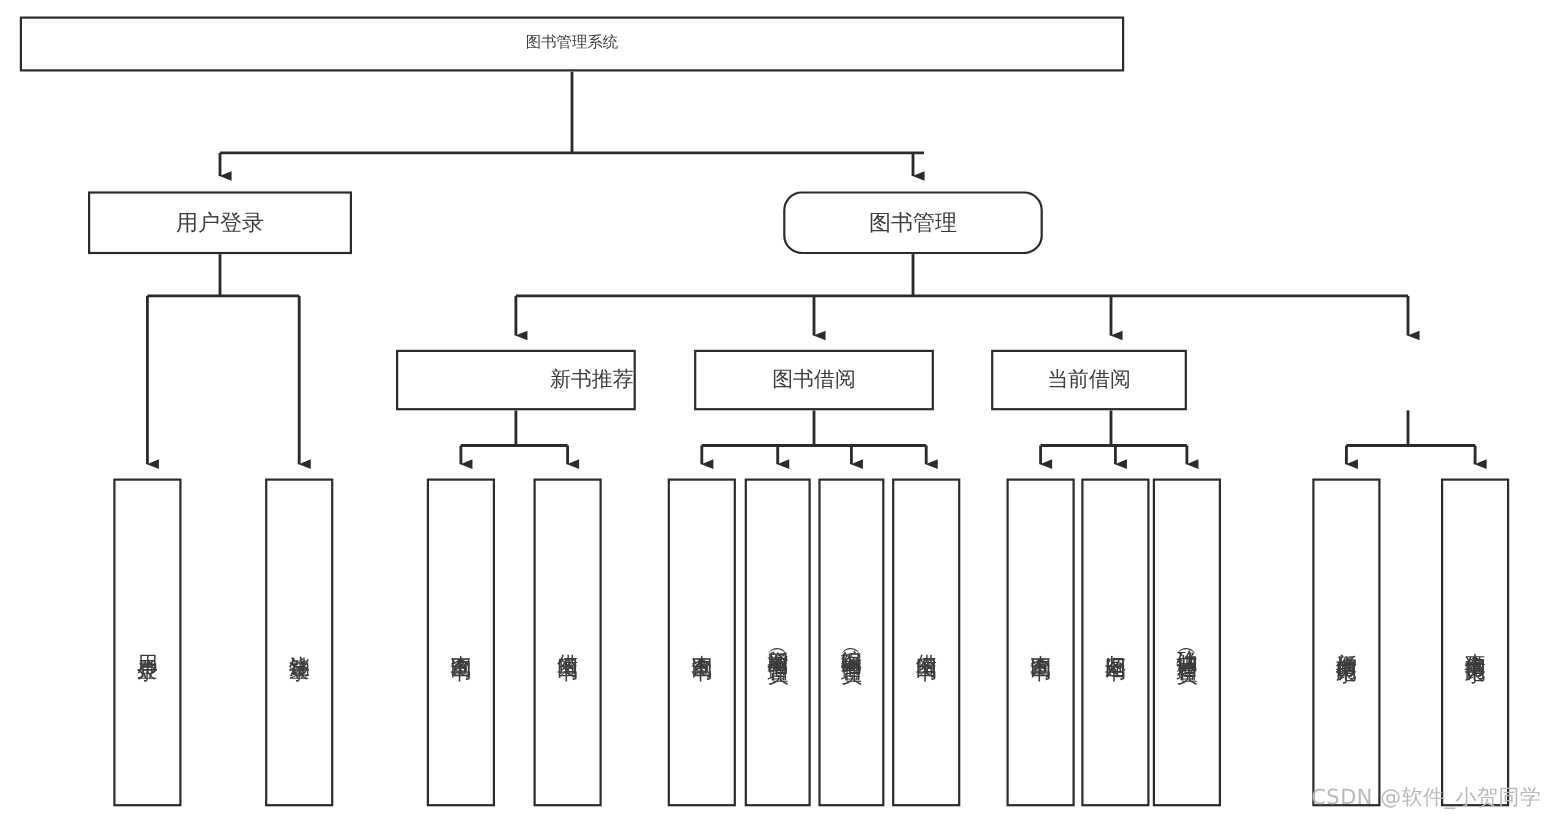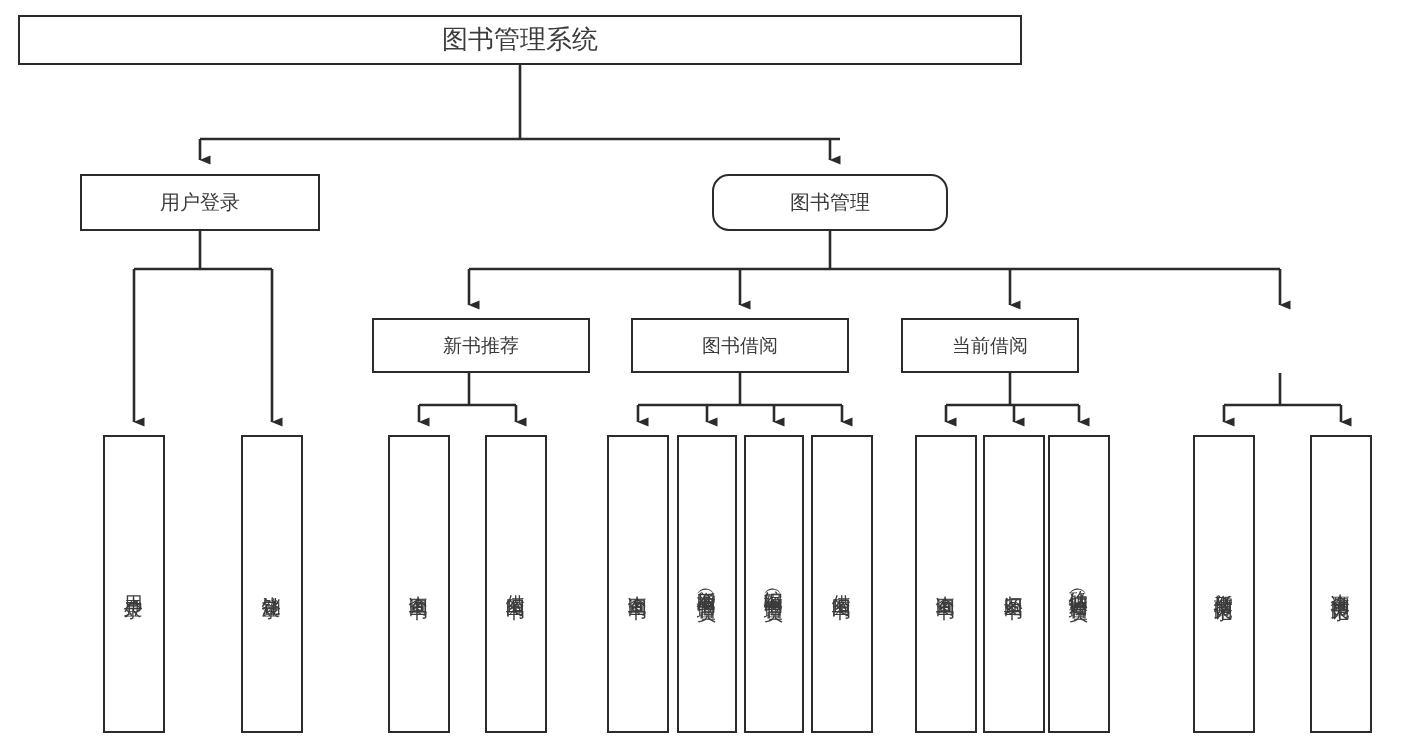--- a/index.html
+++ b/index.html
@@ -31,21 +31,21 @@
     background: #ffffff;
     border: 2px solid #2b2b2b;
     display: flex;
     align-items: center;
     justify-content: center;
     color: #3b3b3b;
     line-height: 1.28;
     text-align: center;
   }
   .node.root {
-    font-size: 26px;
+    font-size: 14px;
   }
   .node.level2 {
     font-size: 20px;
   }
   .node.level3 {
     font-size: 19px;
   }
   .node.leaf {
     font-size: 19px;
     align-items: center;
@@ -131,21 +131,21 @@
     <span class="htext">图书管理系统</span>
   </div>
 
   <div class="node level2" style="left:80px;top:174px;width:240px;height:57px;">
     <span class="htext">用户登录</span>
   </div>
   <div class="node level2" style="left:712px;top:174px;width:236px;height:57px;border-radius:17px;">
     <span class="htext">图书管理</span>
   </div>
 
-  <div class="node level3" style="left:372px;top:318px;width:218px;height:55px;">
+  <div class="node level3" style="left:360px;top:318px;width:218px;height:55px;justify-content:flex-end;">
     <span class="htext">新书推荐</span>
   </div>
   <div class="node level3" style="left:631px;top:318px;width:218px;height:55px;">
     <span class="htext">图书借阅</span>
   </div>
   <div class="node level3" style="left:901px;top:318px;width:178px;height:55px;">
     <span class="htext">当前借阅</span>
   </div>
 
   <div class="node leaf" style="left:103px;top:435px;width:62px;height:298px;">
@@ -181,14 +181,15 @@
   <div class="node leaf" style="left:1048px;top:435px;width:62px;height:298px;">
     <span class="vtext">确认归还（管理员）</span>
   </div>
   <div class="node leaf" style="left:1193px;top:435px;width:62px;height:298px;">
     <span class="vtext">新增借阅记录</span>
   </div>
   <div class="node leaf" style="left:1310px;top:435px;width:62px;height:298px;">
     <span class="vtext">查询借阅记录</span>
   </div>
 
+  <div class="watermark" style="left:1192px;top:712px;">CSDN @软件_小贺同学</div>
 
 </div>
 
 </body></html>

